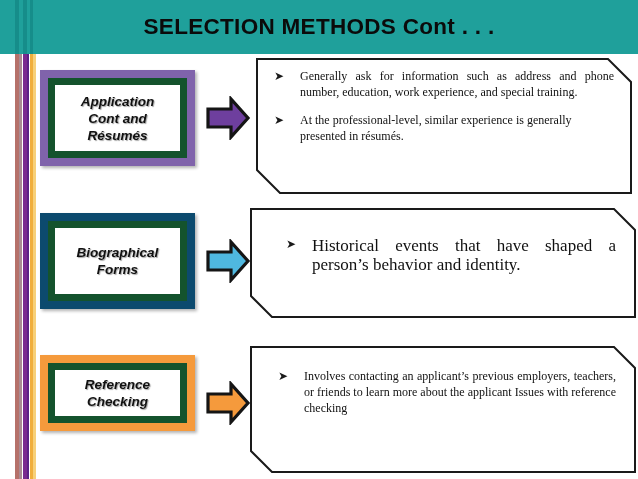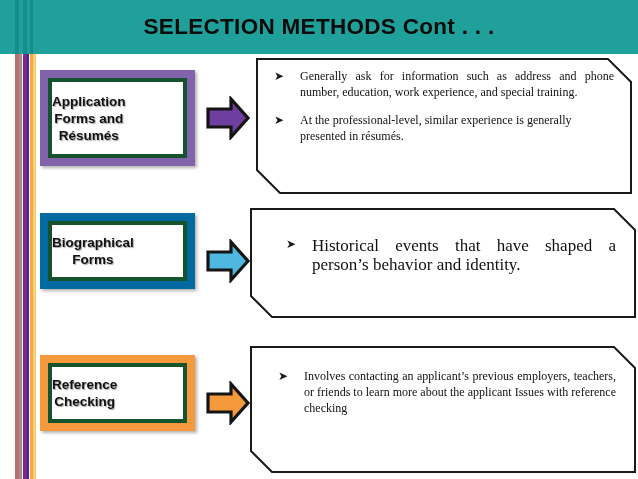--- a/index.html
+++ b/index.html
@@ -63,24 +63,25 @@
     background: #fafafa;
     box-shadow: 2px 2px 3px rgba(0,0,0,0.30);
   }
   .method-box-inner {
     position: absolute;
     left: 8px;
     top: 8px;
     right: 8px;
     bottom: 8px;
     background: #ffffff;
-    border: 4px solid #14532d;
+    border: 7px solid #14532d;
     display: flex;
     align-items: center;
-    justify-content: flex-start;
+    justify-content: center;
+    font-style: italic;
   }
   .method-label {
     font-family: "Liberation Sans", sans-serif;
     font-weight: bold;
     font-size: 13.5px;
     line-height: 17px;
     color: #111111;
     text-align: center;
     text-shadow: 1px 1px 1px rgba(0,0,0,0.35);
   }
@@ -148,21 +149,21 @@
   <div class="stripe" style="left:19px; width:3px; background:#a98a92;"></div>
   <div class="stripe" style="left:23px; width:4px; background:#7a2a8f;"></div>
   <div class="stripe" style="left:27px; width:2px; background:#5b1f86;"></div>
   <div class="stripe" style="left:30px; width:3px; background:#f0ae3c;"></div>
   <div class="stripe" style="left:33px; width:3px; background:#f7d079;"></div>
 
   <div class="method-box" style="left:40px; top:70px; width:155px; height:96px; background:#8063ab;">
     <div class="method-box-inner">
       <div class="method-label">
         <span>Application</span><br>
-        <span>Forms and</span><br>
+        <span>Cont and</span><br>
         <span>Résumés</span>
       </div>
     </div>
   </div>
 
   <div class="arrow-wrap" style="left:205px; top:96px;">
     <svg width="46" height="44" viewBox="0 0 46 44">
       <path d="M3,13 L26,13 L26,3 L43,22 L26,41 L26,31 L3,31 Z" fill="#6e3f9e" stroke="#151515" stroke-width="3.2" stroke-linejoin="miter"></path>
     </svg>
   </div>
@@ -176,21 +177,21 @@
         <span class="bullet-glyph">➤</span>
         <span class="bullet-text just">Generally ask for information such as address and phone number, education, work experience, and special training.</span>
       </div>
       <div class="bullet-row">
         <span class="bullet-glyph">➤</span>
         <span class="bullet-text">At the professional-level, similar experience is generally presented in résumés.</span>
       </div>
     </div>
   </div>
 
-  <div class="method-box" style="left:40px; top:213px; width:155px; height:76px; background:#0369a1;">
+  <div class="method-box" style="left:40px; top:213px; width:155px; height:96px; background:#0c4a6e;">
     <div class="method-box-inner">
       <div class="method-label">
         <span>Biographical</span><br>
         <span>Forms</span>
       </div>
     </div>
   </div>
 
   <div class="arrow-wrap" style="left:205px; top:239px;">
     <svg width="46" height="44" viewBox="0 0 46 44">

